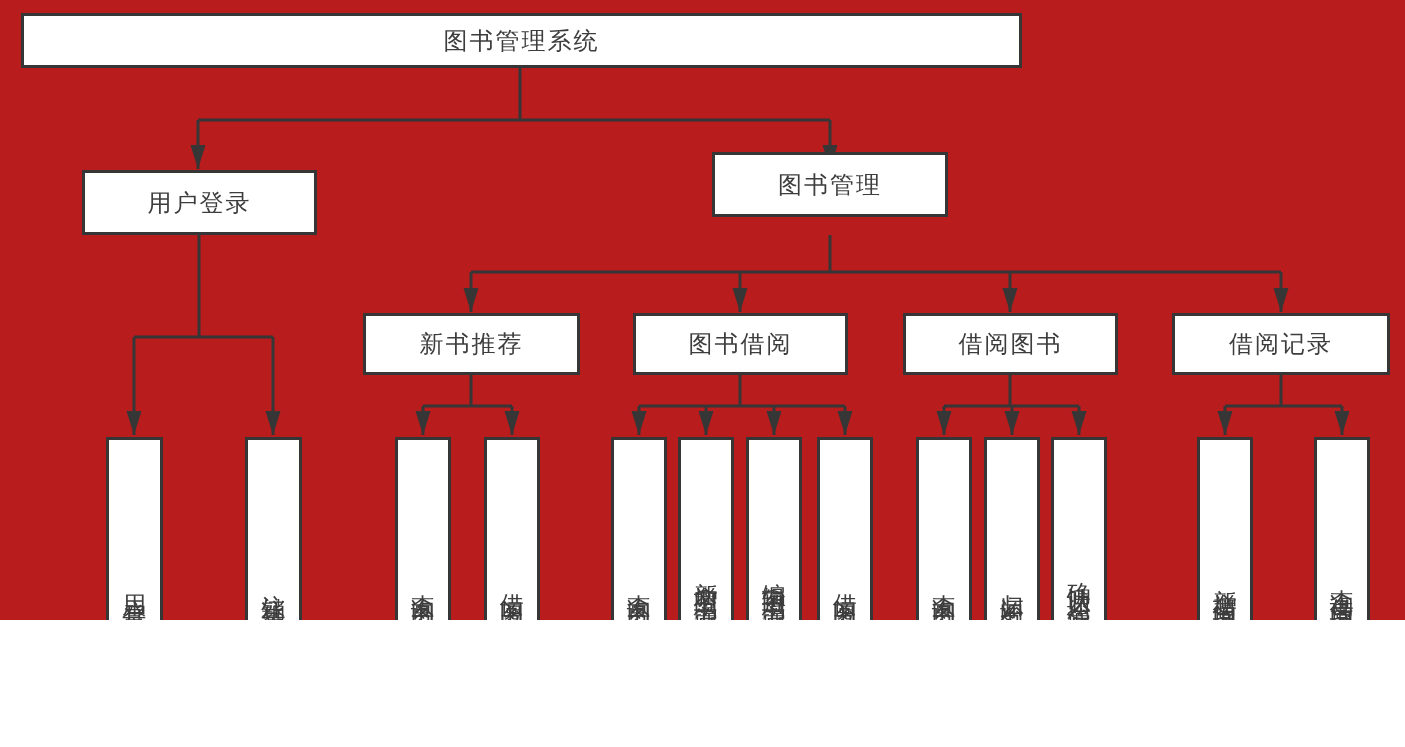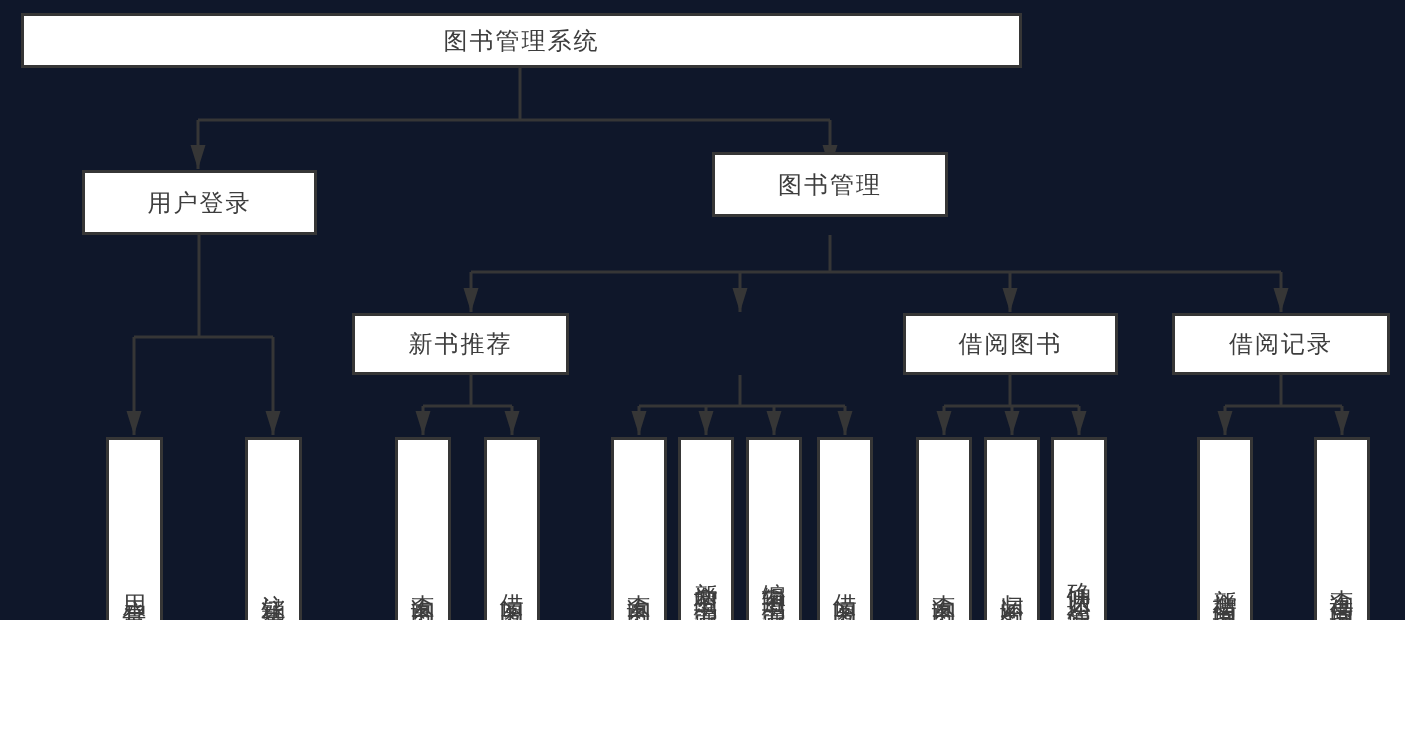--- a/index.html
+++ b/index.html
@@ -1,19 +1,19 @@
 <!DOCTYPE html>
 <html><head>
 <meta charset="utf-8">
 <style>
   html,body { margin:0; padding:0; background:#ffffff; }
   .canvas {
     position:relative;
     width:1405px; height:620px;
-    background:#0f172a;
+    background:#b91c1c;
     font-family:"Liberation Sans", sans-serif;
     overflow:hidden;
   }
   .wires { position:absolute; left:0; top:0; width:1405px; height:747px; pointer-events:none; }
   .node {
     position:absolute;
     box-sizing:border-box;
     background:#ffffff;
     border:3px solid #363636;
     display:flex; align-items:center; justify-content:center;
@@ -92,22 +92,25 @@
     <span class="lbl">图书管理系统</span>
   </div>
 
   <div class="node" style="left:82px; top:170px; width:235px; height:65px;">
     <span class="lbl">用户登录</span>
   </div>
   <div class="node" style="left:712px; top:152px; width:236px; height:65px;">
     <span class="lbl">图书管理</span>
   </div>
 
-  <div class="node" style="left:352px; top:313px; width:217px; height:62px;">
+  <div class="node" style="left:363px; top:313px; width:217px; height:62px;">
     <span class="lbl">新书推荐</span>
+  </div>
+  <div class="node" style="left:633px; top:313px; width:215px; height:62px;">
+    <span class="lbl">图书借阅</span>
   </div>
   <div class="node" style="left:903px; top:313px; width:215px; height:62px;">
     <span class="lbl">借阅图书</span>
   </div>
   <div class="node" style="left:1172px; top:313px; width:218px; height:62px;">
     <span class="lbl">借阅记录</span>
   </div>
 
   <div class="node v" style="left:106px; top:437px; width:57px; height:296px;">
     <span class="lbl">用户登录</span>

